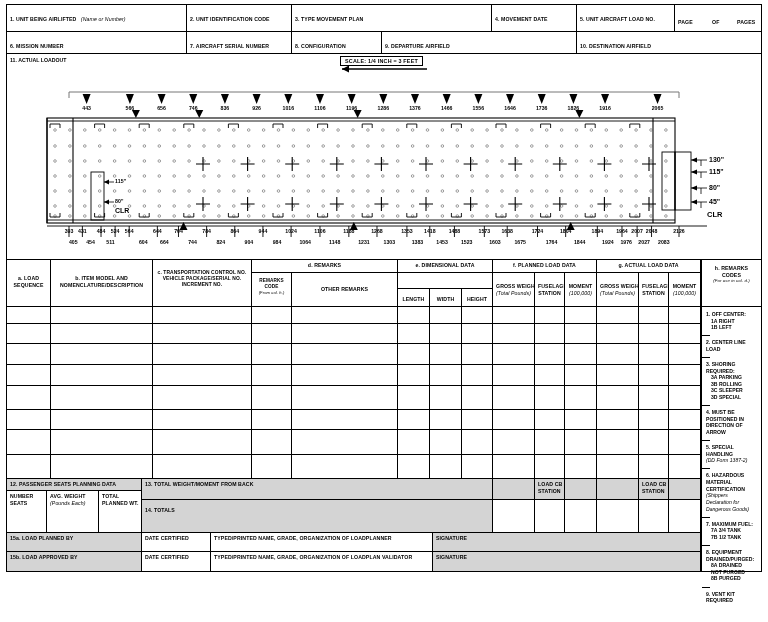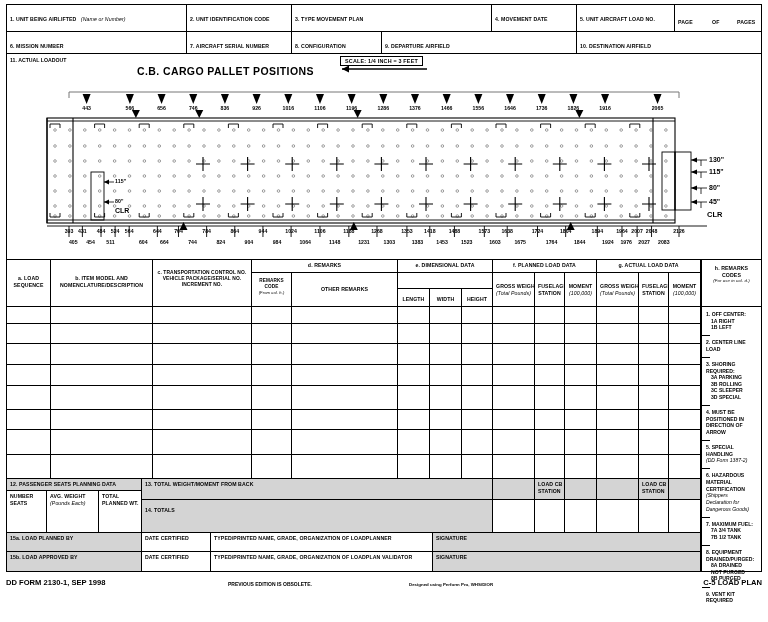--- a/index.html
+++ b/index.html
@@ -153,21 +153,20 @@
     </div>
     <div class="cell hdr-row2" style="left:375px;width:195px;">
       <span class="lbl">9. DEPARTURE AIRFIELD</span>
     </div>
     <div class="cell hdr-row2 nr" style="left:570px;width:184px;">
       <span class="lbl">10. DESTINATION AIRFIELD</span>
     </div>
 
     <div id="diagram">
       <div class="loadout-lbl">11. ACTUAL LOADOUT</div>
-      <div id="diagTitle">C.B. CARGO PALLET POSITIONS</div>
       <div id="scaleNote">SCALE:  1/4 INCH  =  3 FEET</div>
       <svg class="deck" width="754" height="206">
 
         <g stroke="#000" stroke-width="1.6" fill="none">
           <line x1="335" y1="15" x2="420" y2="15"></line>
         </g>
         <polygon points="335,15 342,11.5 342,18.5" fill="#000"></polygon>
 
         <g stroke="#777" stroke-width="1" fill="none">
           <line x1="62" y1="38" x2="672" y2="38"></line>
@@ -1005,19 +1004,13 @@
           <div class="code-item">7. MAXIMUM FUEL:<br><span class="code-sub">7A  3/4 TANK</span><span class="code-sub">7B  1/2 TANK</span></div>
           <div style="height: 0px; border-top: 1.2px solid rgb(0, 0, 0); margin: 0px 0px 3px -4px; width: 8px;"></div>
           <div class="code-item">8. EQUIPMENT<br>DRAINED/PURGED:<br><span class="code-sub">8A  DRAINED</span><span class="code-sub">NOT PURGED</span><span class="code-sub">8B  PURGED</span></div>
           <div style="height: 0px; border-top: 1.2px solid rgb(0, 0, 0); margin: 0px 0px 3px -4px; width: 8px;"></div>
           <div class="code-item">9. VENT KIT<br>REQUIRED<br></div>
         </div>
     </div>
 
   </div>
 
-  <div id="footer">
-    <div class="ft" style="left:0;top:2px;">DD FORM 2130-1, SEP 1998</div>
-    <div class="ft small" style="left:222px;top:5px;">PREVIOUS EDITION IS OBSOLETE.</div>
-    <div class="ft tiny" style="left:403px;top:6px;">Designed using Perform Pro, WHS/DIOR</div>
-    <div class="ft" style="right:0;top:2px;">C-5 LOAD PLAN</div>
-  </div>
 </div>
 
 </body></html>

